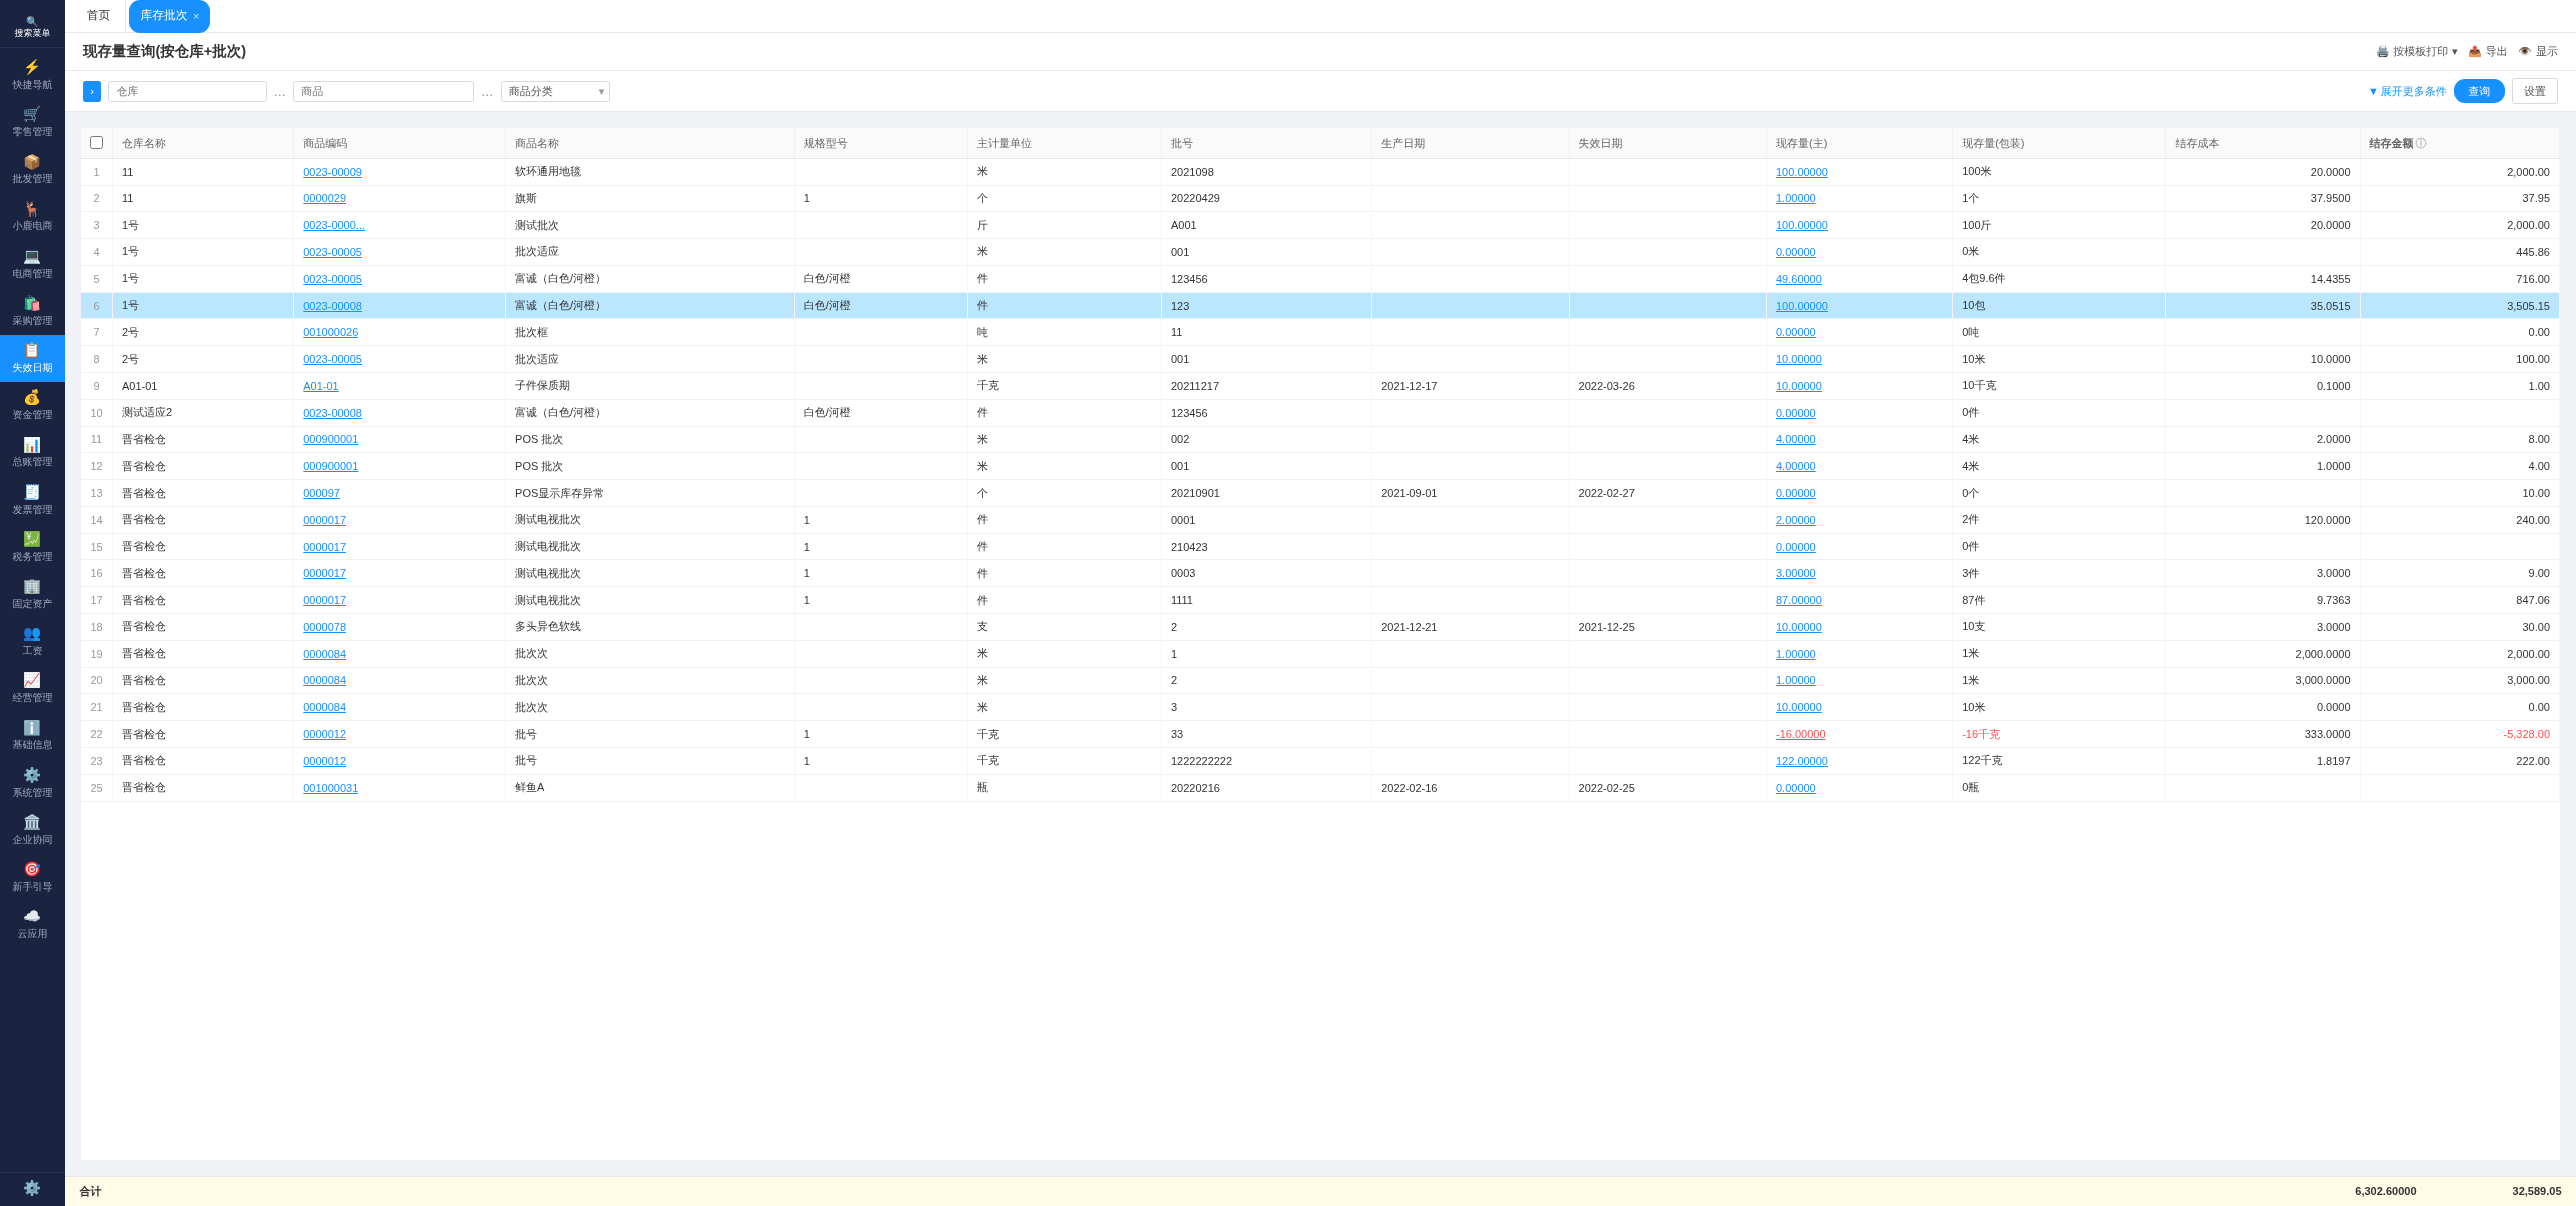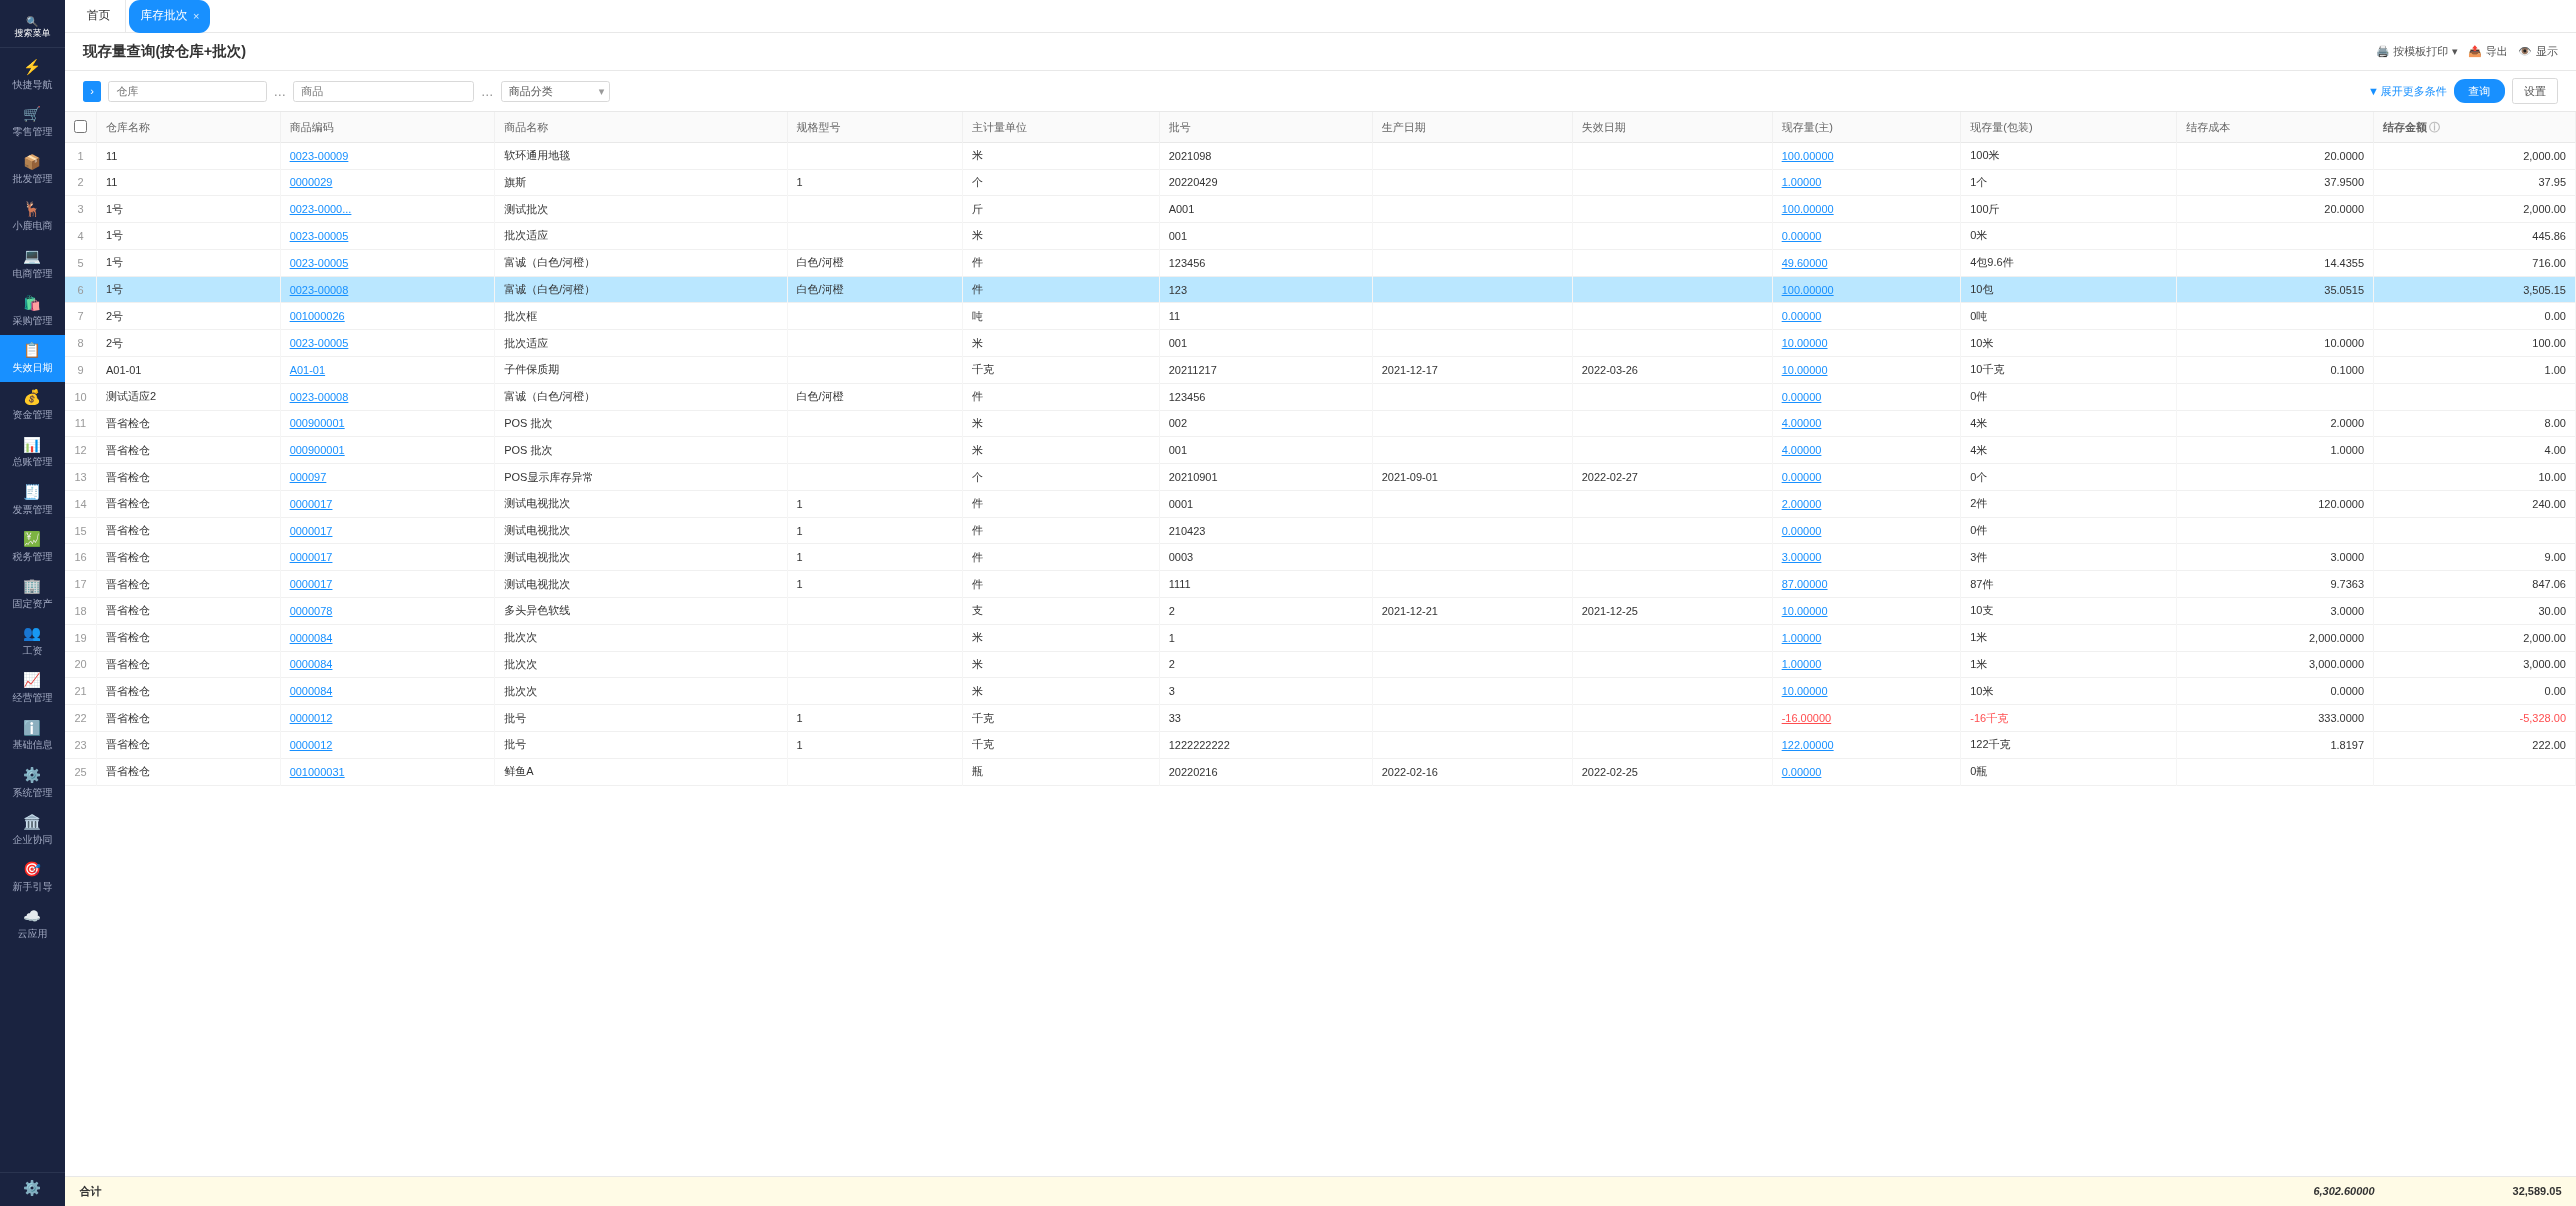--- a/index.html
+++ b/index.html
@@ -194,21 +194,21 @@
       background: #fff;
       appearance: none;
       cursor: pointer;
     }
 
     
     .table-container {
       flex: 1;
       overflow: auto;
       background: #fff;
-      margin: 0;
+      margin: 16px;
     }
 
     table {
       width: 100%;
       border-collapse: collapse;
       font-size: 11px;
     }
     thead tr {
       background: #fafafa;
       border-bottom: 0.9px solid #e8e8e8;
@@ -248,21 +248,21 @@
       border-top: 1.8px solid #e8e8e8;
       display: flex;
       align-items: center;
       padding: 7.2px 14.5px;
       font-size: 11px;
       font-weight: bold;
       color: #333;
       flex-shrink: 0;
     }
     .footer-label { margin-right: auto; }
-    .footer-total1 { min-width: 145px; text-align: center; font-style: italic; }
+    .footer-total1 { min-width: 145px; text-align: right; }
     .footer-total2 { min-width: 145px; text-align: right; }
 
     
     .col-with-info { display: flex; align-items: center; gap: 2px; font-weight: bold; }
     .info-icon { color: #bbb; font-size: 11px; cursor: pointer; }
   </style>
 </head>
 <body>
 
 <div class="sidebar">

